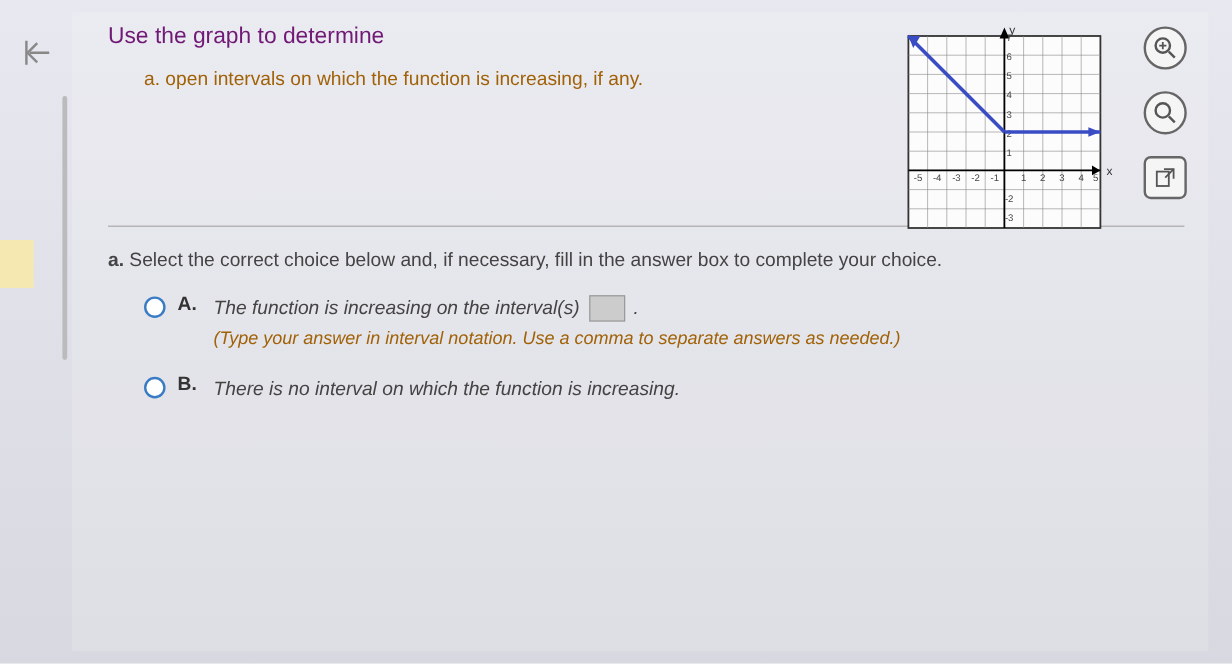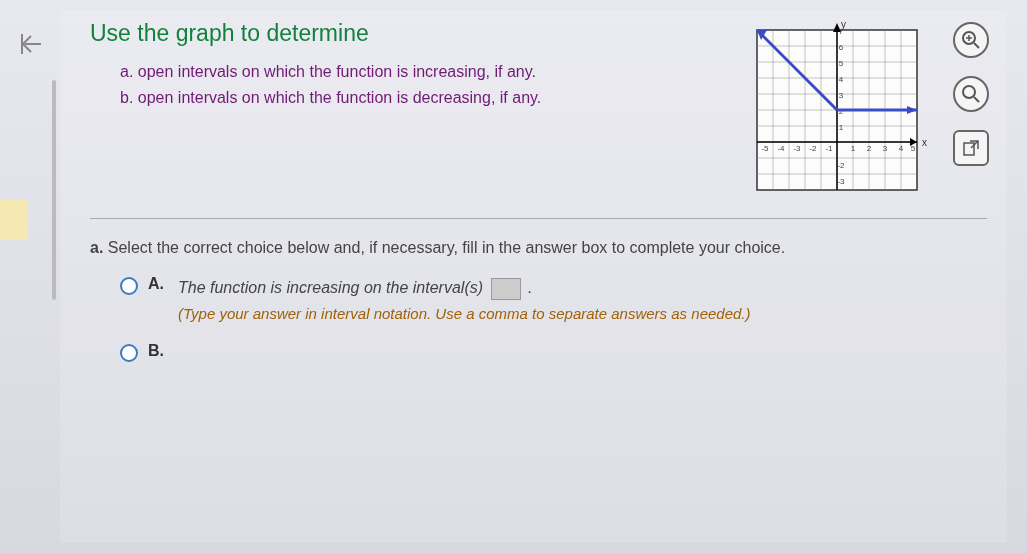--- a/index.html
+++ b/index.html
@@ -45,28 +45,28 @@
     .content-scroll-line {
       position: absolute;
       left: 52px;
       top: 80px;
       width: 4px;
       height: 220px;
       background: #bbb;
       border-radius: 2px;
     }
     .prompt {
-      color: #15803d;
-      font-size: 23px;
+      color: #701a75;
+      font-size: 19px;
       margin-bottom: 12px;
       margin-left: 10px;
     }
     .sub-items {
       margin-left: 40px;
-      color: #701a75;
+      color: #a16207;
       font-size: 16px;
       line-height: 1.6;
     }
     .sub-items .label { font-weight: normal; }
     .graph-area {
       position: absolute;
       right: 80px;
       top: 10px;
       width: 180px;
       height: 180px;
@@ -154,24 +154,20 @@
 <div class="content-scroll-line"></div>
 
 <div class="main-panel">
 
   <div class="prompt">Use the graph to determine</div>
 
   <div class="sub-items">
     <div>
       <span class="label">a.</span>
       <span>open intervals on which the function is increasing, if any.</span>
-    </div>
-    <div>
-      <span class="label">b.</span>
-      <span>open intervals on which the function is decreasing, if any.</span>
     </div>
   </div>
 
   <div class="graph-area">
     <svg width="180" height="180" viewBox="0 0 180 180">
       <rect x="10" y="10" width="160" height="160" fill="#fcfcfc" stroke="#333" stroke-width="1.5"></rect>
       <g stroke="#888" stroke-width="0.5">
         <line x1="26" y1="10" x2="26" y2="170"></line>
           <line x1="42" y1="10" x2="42" y2="170"></line>
         <line x1="58" y1="10" x2="58" y2="170"></line>
@@ -261,17 +257,18 @@
         <div class="choice-text">
           <span>The function is increasing on the interval(s)</span>
           <span class="answer-box"></span>
           <span>.</span><br>
           <span class="hint">(Type your answer in interval notation. Use a comma to separate answers as needed.)</span>
         </div>
       </div>
       <div class="choice-row">
         <div class="radio"></div>
         <div class="choice-label">B.</div>
+        <div class="choice-text">There is no interval on which the function is increasing.</div>
       </div>
     </div>
   </div>
 
 </div>
 
 </body></html>

